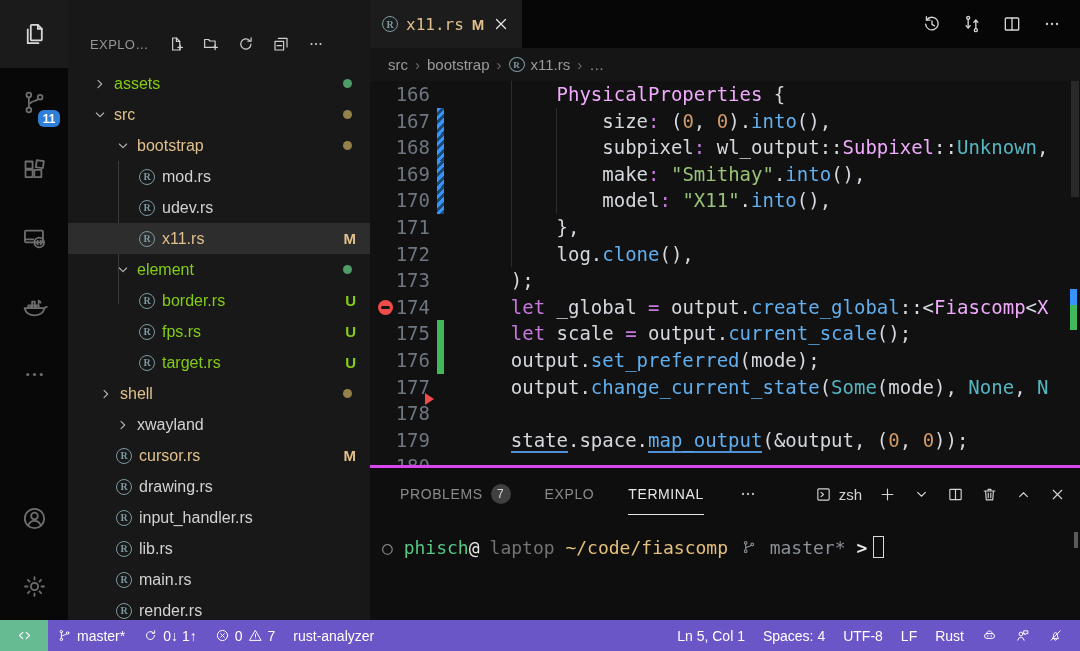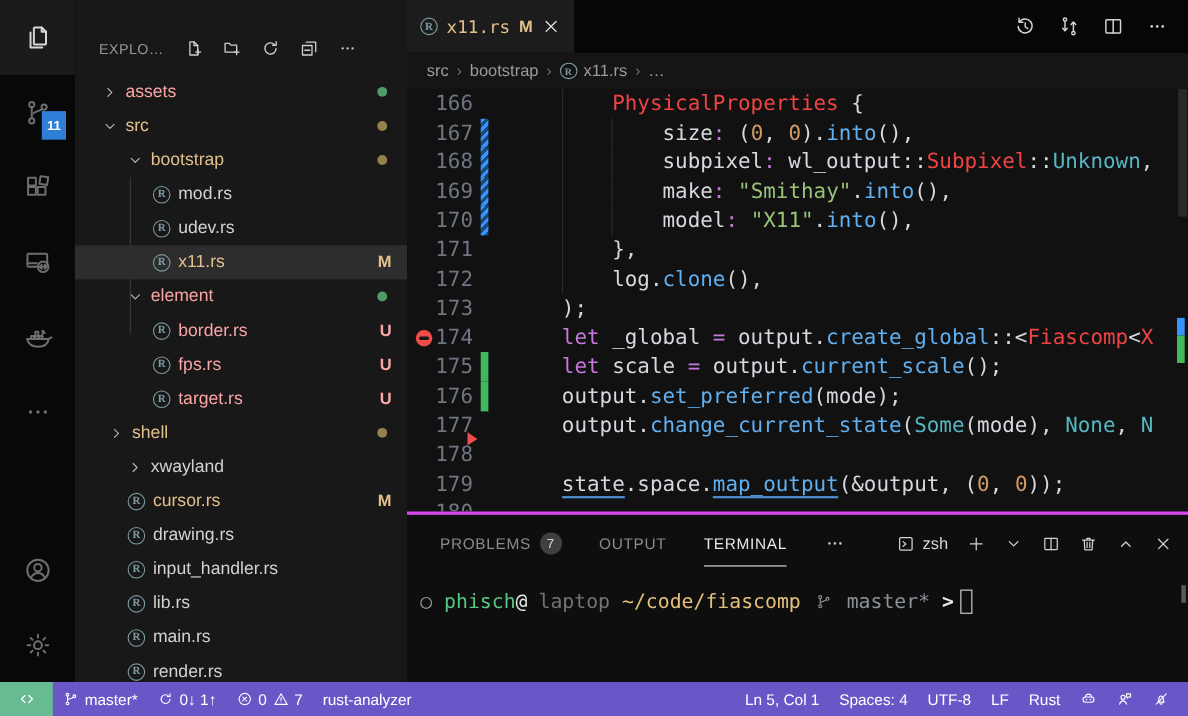--- a/index.html
+++ b/index.html
@@ -9,41 +9,41 @@
        -webkit-font-smoothing:antialiased;}
   .ico{display:inline-flex;align-items:center;justify-content:center;}
   .ico svg{width:100%;height:100%;fill:none;stroke:currentColor;stroke-width:1.6;
            stroke-linecap:round;stroke-linejoin:round;}
   
   #activitybar{position:absolute;left:0;top:0;width:68px;height:620px;background:#080808;}
   .act-item{position:relative;width:68px;height:68px;display:flex;align-items:center;
             justify-content:center;color:#6e6e6e;cursor:pointer;}
   .act-item.active{color:#d7d7d7;background:#1b1b1b;}
   .act-item .ico{width:27px;height:27px;}
-  .act-badge{position:absolute;right:8px;bottom:9px;min-width:22px;height:26px;border-radius:0;
+  .act-badge{position:absolute;right:8px;bottom:9px;min-width:22px;height:17px;border-radius:6px;
              background:#2f7ed8;color:#fff;font-size:12px;font-weight:bold;display:flex;
              align-items:center;justify-content:center;padding:0 4px;}
   #activity-bottom{position:absolute;left:0;bottom:0;width:68px;}
   
   #sidebar{position:absolute;left:68px;top:0;width:302px;height:620px;background:#181818;overflow:hidden;}
   #sidebar-header{display:flex;align-items:center;height:48px;padding:0 10px 0 22px;margin-top:20px;}
   #sidebar-title{color:#969696;font-size:13px;letter-spacing:.4px;flex:0 1 auto;white-space:nowrap;
                  overflow:hidden;}
   #sidebar-actions{display:flex;align-items:center;gap:9px;margin-left:14px;}
   .sb-action{width:26px;height:26px;border-radius:5px;color:#cfcfcf;display:flex;align-items:center;
              justify-content:center;cursor:pointer;}
   .sb-action .ico{width:18px;height:18px;}
   #tree{position:relative;}
   .trow{position:relative;display:flex;align-items:center;height:31px;font-size:16px;
         color:#cfcfcf;cursor:pointer;white-space:nowrap;}
   .trow.selected{background:#2d2d2d;}
   .trow .twist{width:22px;height:22px;color:#b5b5b5;flex:0 0 22px;}
   .trow .twist .ico{width:16px;height:16px;margin-top:3px;}
   .c-gold{color:#e2c08d;}
-  .c-green{color:#fca5a5;}
+  .c-green{color:#84cc16;}
   .c-plain{color:#d2d2d2;}
   .rusti{display:inline-flex;align-items:center;justify-content:center;width:16px;height:16px;
          border:1.6px solid currentColor;border-radius:50%;font-size:10px;font-weight:bold;
          color:#7d9aa3;font-family:"Liberation Serif",serif;flex:0 0 16px;}
   .trow .rusti{margin-right:7px;margin-left:1px;}
   .tbadge{position:absolute;right:14px;font-size:15px;font-weight:bold;}
   .tdot{position:absolute;right:18px;width:9px;height:9px;border-radius:50%;}
   .tdot.green{background:#4e9d68;}
   .tdot.gold{background:#94824c;}
   #tree-guide{position:absolute;left:50px;top:93px;height:143px;width:1px;background:#3a3a3a;}
@@ -68,21 +68,21 @@
   .lnum{position:absolute;left:0;width:60px;text-align:right;color:#6e7681;}
   .gbar{position:absolute;left:67px;top:0;bottom:0;width:7px;}
   .gbar.mod{background:repeating-linear-gradient(135deg,#3794ff 0 3px,#1b4a75 3px 6px);}
   .gbar.add{background:#42b85c;}
   .bpt{position:absolute;left:8px;top:6px;width:15px;height:15px;border-radius:50%;background:#f14c4c;}
   .bpt::after{content:"";position:absolute;left:3px;top:6px;width:9px;height:3px;background:#151515;border-radius:2px;}
   .garrow{position:absolute;left:55px;top:-7px;width:0;height:0;border-left:9px solid #f14c4c;
           border-top:6px solid transparent;border-bottom:6px solid transparent;}
   .ct{position:relative;padding-left:10px;}
   .guide{position:absolute;top:0;bottom:0;width:1px;background:#2d2d2d;}
-  .tk-p{color:#d5d8de;} .tk-m{color:#c678dd;} .tk-y{color:#ef4444;} .tk-b{color:#61afef;}
+  .tk-p{color:#d5d8de;} .tk-m{color:#c678dd;} .tk-y{color:#f0abfc;} .tk-b{color:#61afef;}
   .tk-s{color:#98c379;} .tk-n{color:#d19a66;} .tk-c{color:#56b6c2;}
   .tk-pu{color:#d5d8de;border-bottom:2px solid #4f8fd4;}
   .tk-bu{color:#61afef;border-bottom:2px solid #4f8fd4;}
   #edit-scrollbar{position:absolute;right:1px;top:0;width:8px;height:116px;background:rgba(190,190,190,.14);}
   .ruler-mark{position:absolute;right:3px;width:7px;}
   
   #panel{height:155px;background:#0e0e0e;border-top:3px solid #d946ef;position:relative;}
   #panel-header{display:flex;align-items:center;height:52px;padding:0 14px 0 30px;}
   .ptab{position:relative;display:flex;align-items:center;gap:8px;margin-right:34px;color:#8a8a8a;
         font-size:14px;letter-spacing:.6px;height:100%;cursor:pointer;}
@@ -447,21 +447,21 @@
       <div class="ruler-mark" style="top:224px;height:25px;background:#42b85c;"></div>
     </div>
     <div id="panel">
       <div id="panel-header">
         <span id="panel-tabs" style="display:flex;height:100%;">
             <span class="ptab">
               <span>PROBLEMS</span>
               <span class="pbadge">7</span>
             </span>
             <span class="ptab">
-              <span>OUTPUT</span>
+              <span>EXPLO</span>
             </span>
             <span class="ptab active">
               <span>TERMINAL</span>
             </span>
           </span>
         <span id="panel-more" class="ico">
             <svg viewBox="0 0 24 24">
               <circle cx="6" cy="12" r="1.4" fill="currentColor" stroke="none"></circle>
               <circle cx="12" cy="12" r="1.4" fill="currentColor" stroke="none"></circle>
               <circle cx="18" cy="12" r="1.4" fill="currentColor" stroke="none"></circle>

